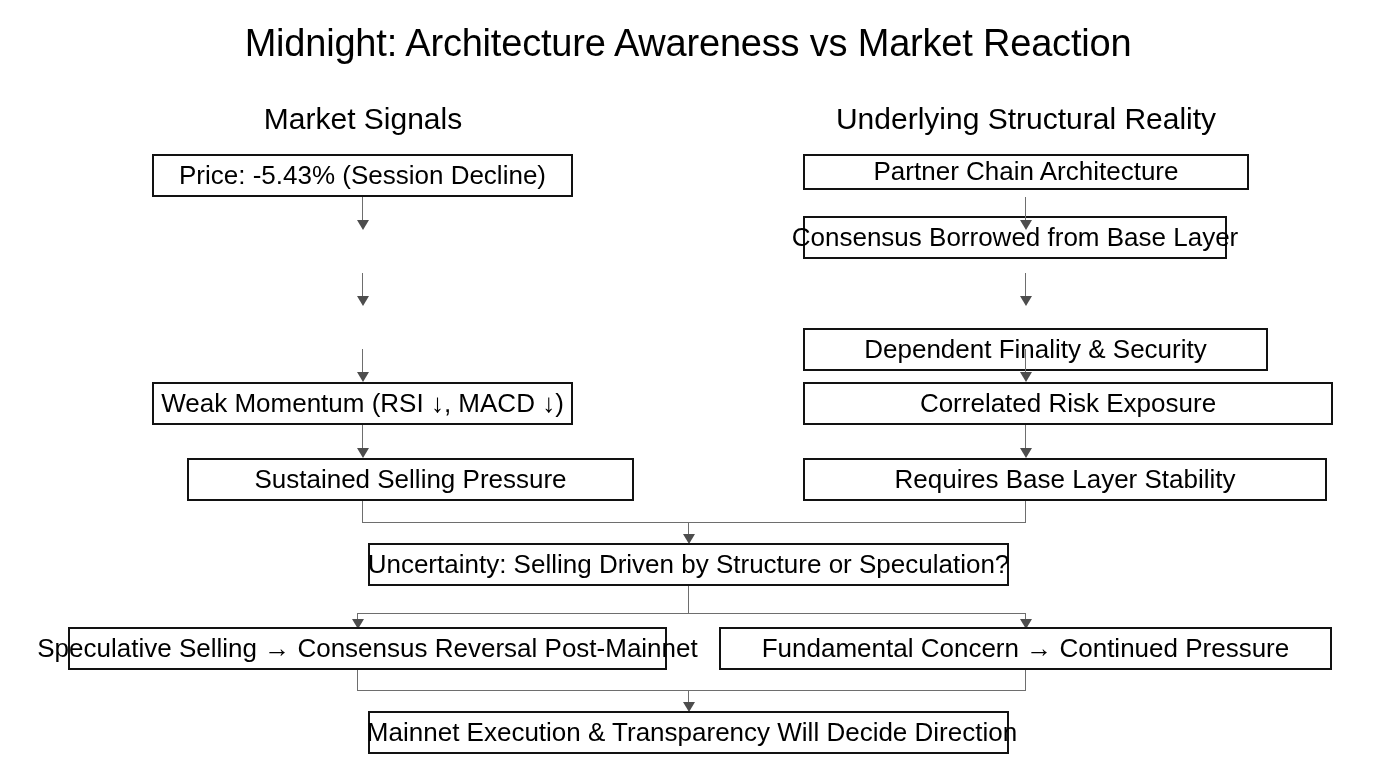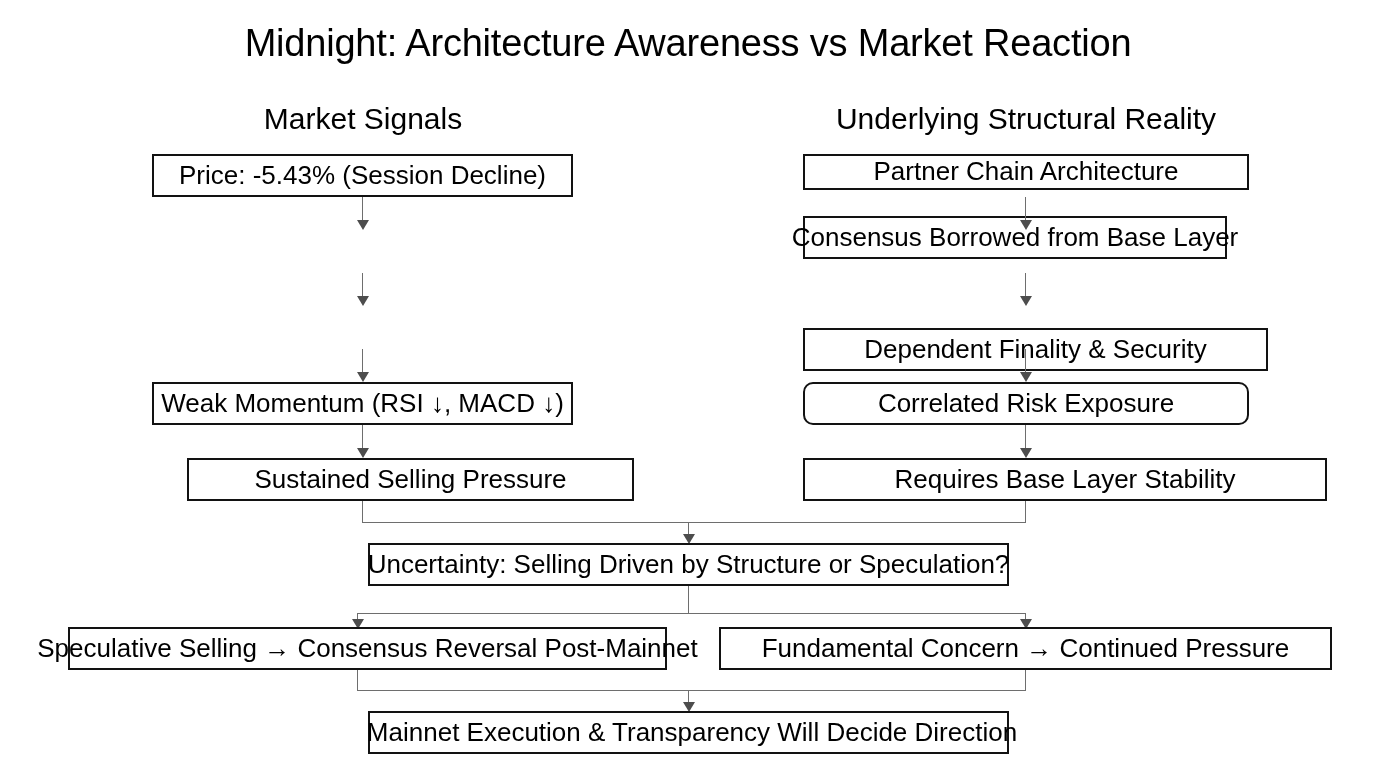--- a/index.html
+++ b/index.html
@@ -97,21 +97,21 @@
 
   <div class="conn-v" style="left:362px; top:349px; height:26px;"></div>
   <div class="arrow-head" style="left:357px; top:372px;"></div>
 
   <div class="conn-v" style="left:362px; top:425px; height:26px;"></div>
   <div class="arrow-head" style="left:357px; top:448px;"></div>
 
   <div class="node" style="left:803px; top:154px; width:446px; height:36px;text-align:center;">Partner Chain Architecture</div>
   <div class="node" style="left:803px; top:216px; width:424px; height:43px;">Consensus Borrowed from Base Layer</div>
   <div class="node" style="left:803px; top:306px; width:465px; height:43px;margin-top:22px;">Dependent Finality &amp; Security</div>
-  <div class="node" style="left:803px; top:382px; width:446px; height:43px;border-radius:10px;">Correlated Risk Exposure</div>
+  <div class="node" style="left:803px; top:382px; width:530px; height:43px;">Correlated Risk Exposure</div>
   <div class="node" style="left:803px; top:458px; width:524px; height:43px;">Requires Base Layer Stability</div>
 
   <div class="conn-v" style="left:1025px; top:197px; height:26px;"></div>
   <div class="arrow-head" style="left:1020px; top:220px;"></div>
 
   <div class="conn-v" style="left:1025px; top:273px; height:26px;"></div>
   <div class="arrow-head" style="left:1020px; top:296px;"></div>
 
   <div class="conn-v" style="left:1025px; top:349px; height:26px;"></div>
   <div class="arrow-head" style="left:1020px; top:372px;"></div>

